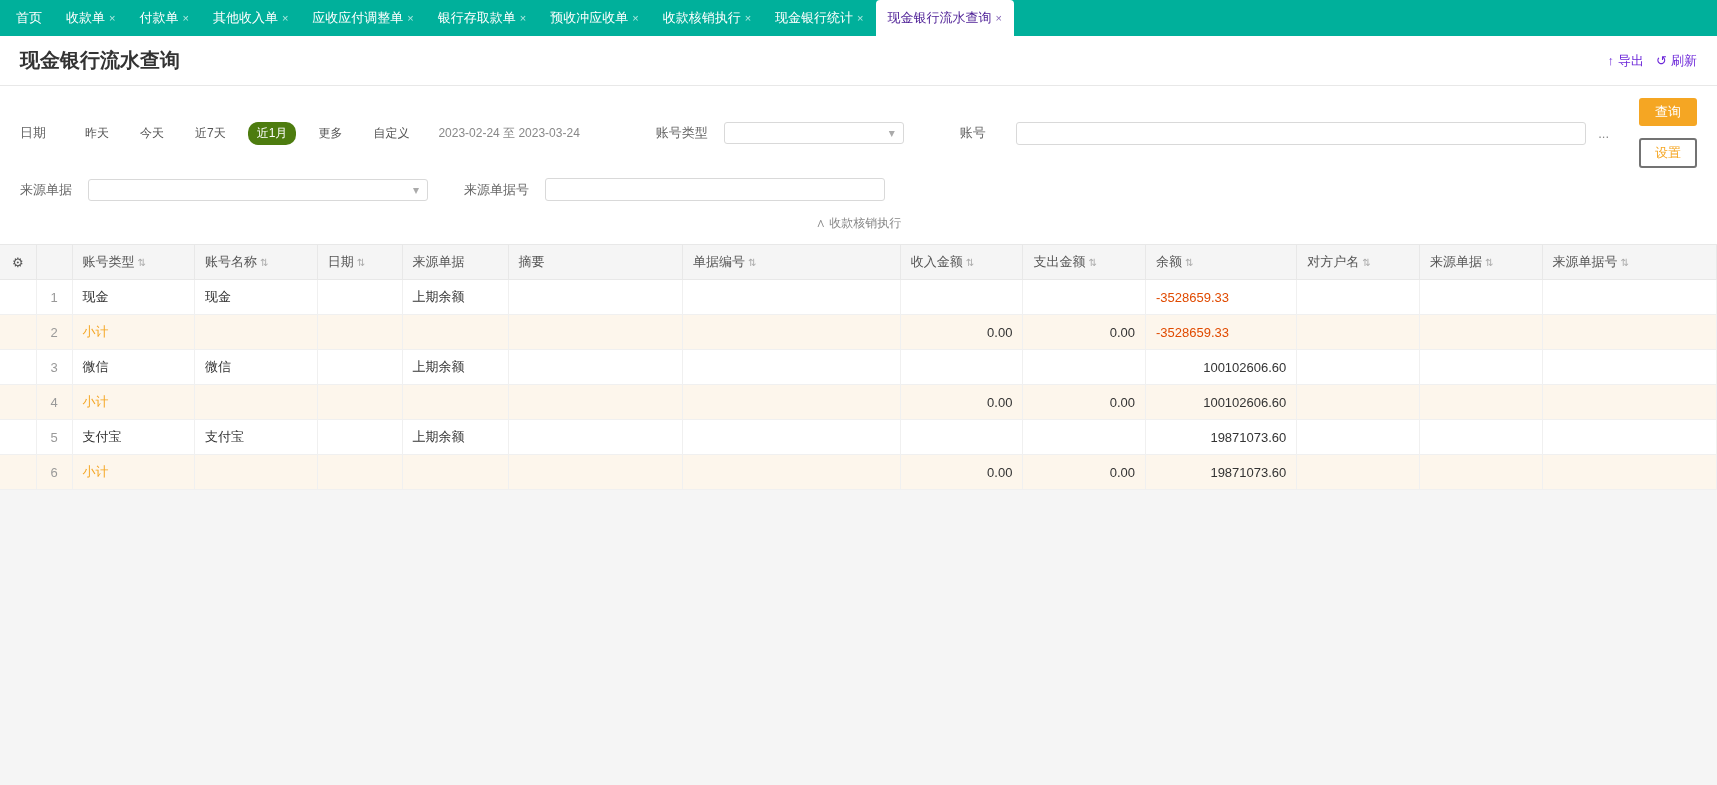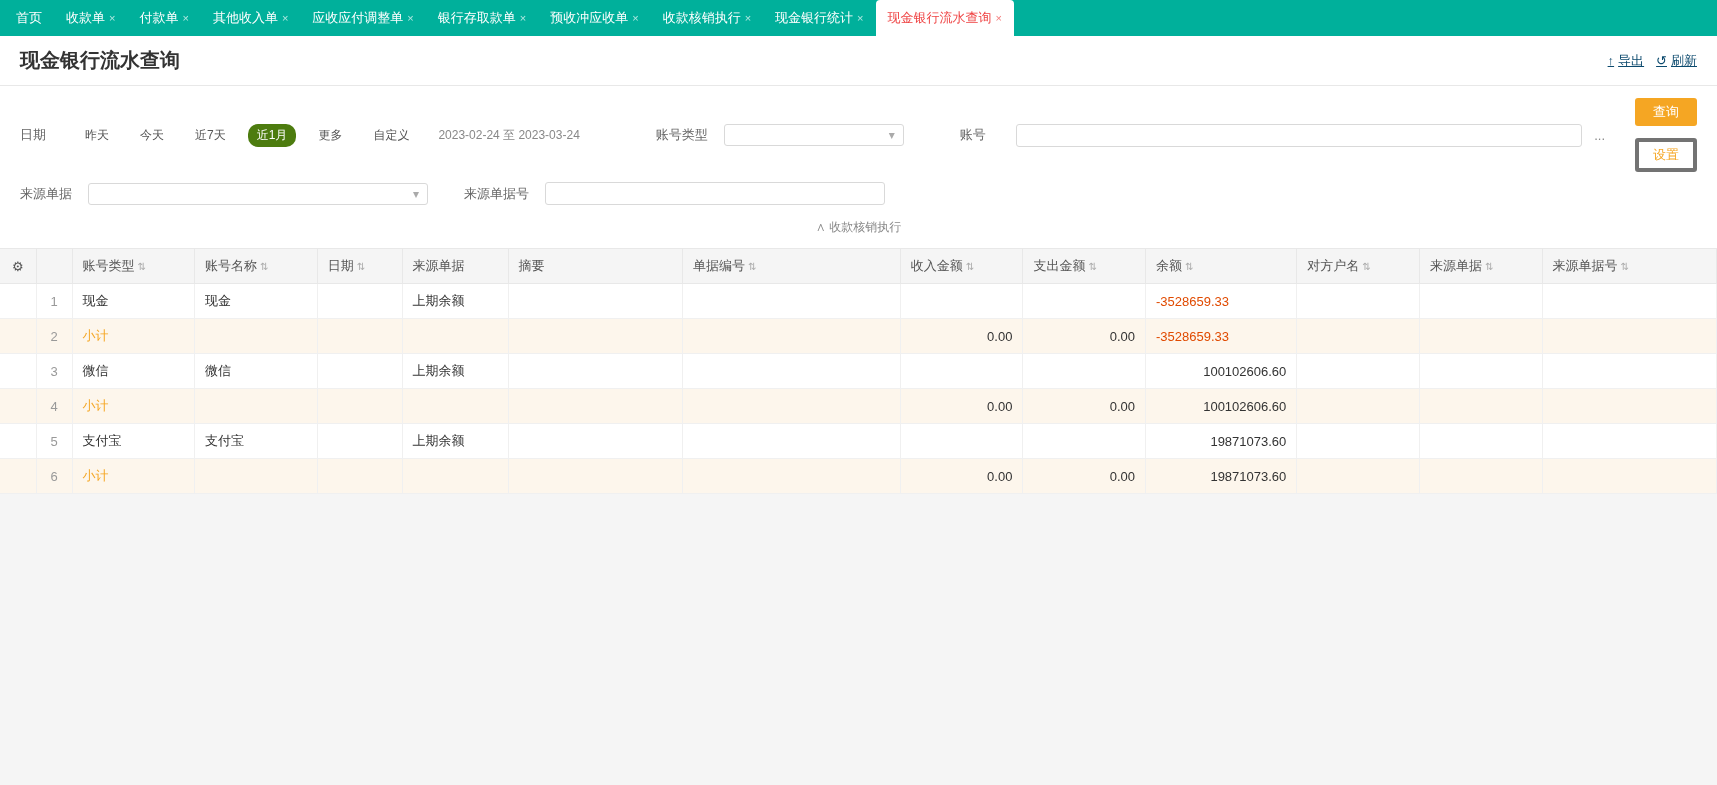--- a/index.html
+++ b/index.html
@@ -18,21 +18,21 @@
       color: #fff;
       padding: 0 12px;
       height: 36px;
       line-height: 36px;
       cursor: pointer;
       white-space: nowrap;
       font-size: 13px;
     }
     .nav-item.active {
       background: #fff;
-      color: #ef4444;
+      color: #4c1d95;
       border-radius: 4px 4px 0 0;
     }
     .nav-close {
       font-size: 11px;
       margin-left: 4px;
       opacity: 0.7;
     }
 
     
     .page-header {
@@ -51,24 +51,23 @@
     }
     .header-actions {
       display: flex;
       gap: 12px;
       align-items: center;
     }
     .header-action-btn {
       display: flex;
       align-items: center;
       gap: 4px;
-      color: #0c4a6e;
-      cursor: pointer;
-      font-size: 13px;
-      text-decoration: underline;
+      color: #6d28d9;
+      cursor: pointer;
+      font-size: 13px;
     }
 
     
     .filter-area {
       background: #fff;
       padding: 12px 20px;
       border-bottom: 1px solid #e8e8e8;
     }
     .filter-row {
       display: flex;
@@ -135,21 +134,21 @@
       color: #fff;
       border: none;
       padding: 5px 16px;
       border-radius: 3px;
       cursor: pointer;
       font-size: 13px;
     }
     .btn-settings {
       background: #fff;
       color: #f5a623;
-      border: 4px solid #737373;
+      border: 2px solid #737373;
       padding: 4px 14px;
       border-radius: 3px;
       cursor: pointer;
       font-size: 13px;
     }
 
     .filter-collapse {
       text-align: center;
       padding: 4px 0 0 0;
       cursor: pointer;

